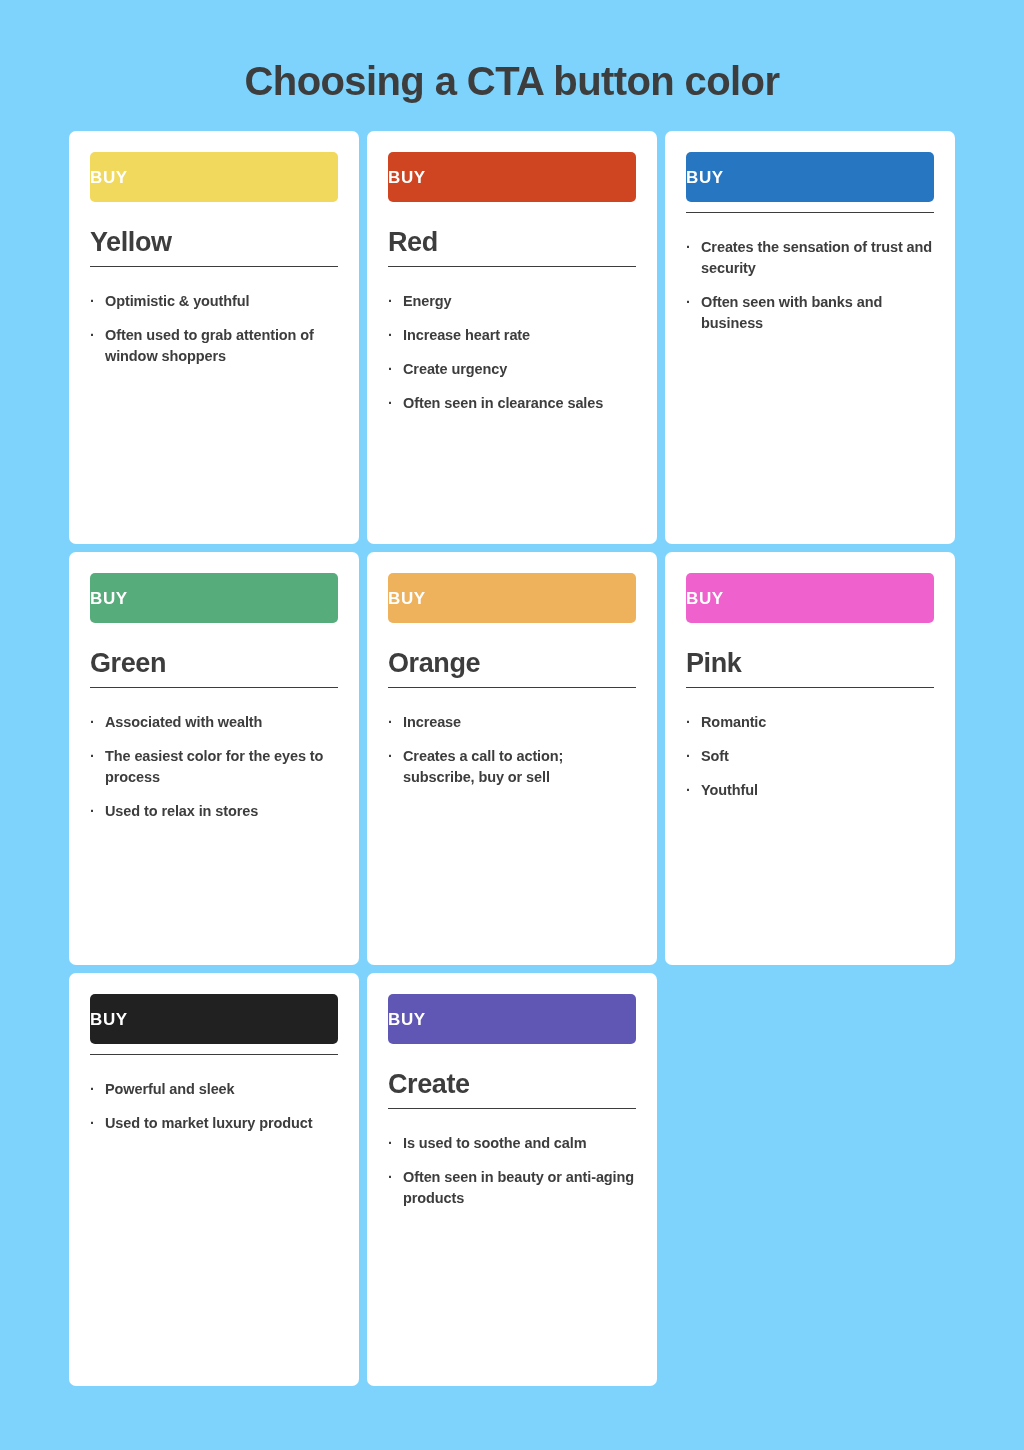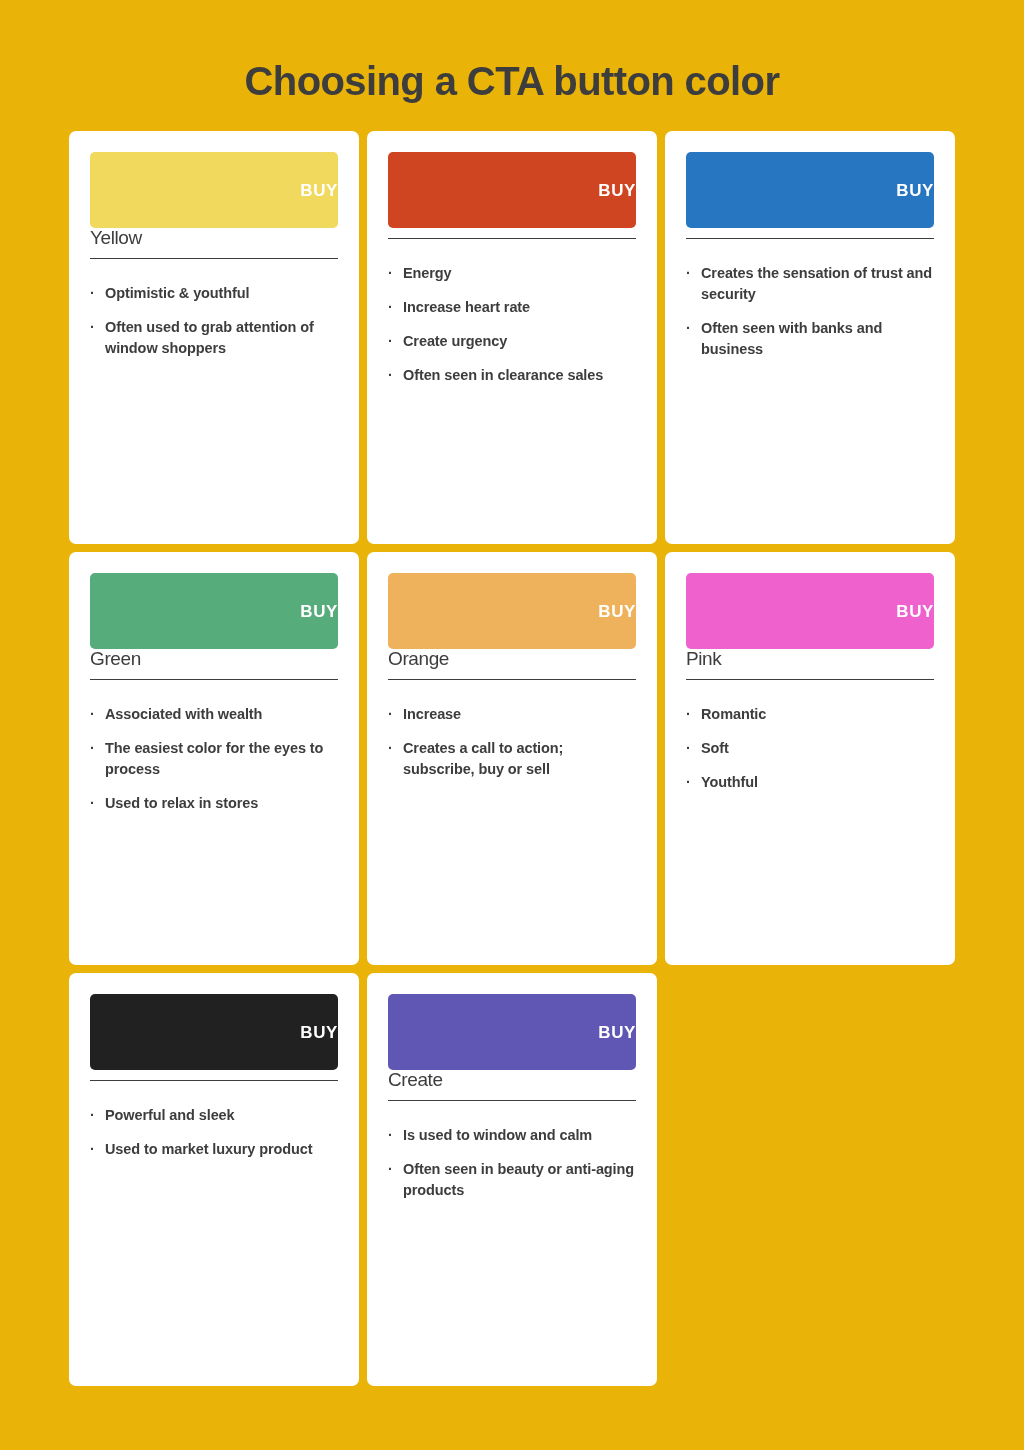--- a/index.html
+++ b/index.html
@@ -10,21 +10,21 @@
     height: 1450px;
     background: #e5e5e5;
     font-family: "Liberation Sans", "DejaVu Sans", sans-serif;
     -webkit-font-smoothing: antialiased;
   }
 
   .page {
     position: relative;
     width: 1024px;
     height: 1450px;
-    background: #eab308;
+    background: #7dd3fc;
     overflow: hidden;
   }
 
   .page-title {
     width: 100%;
     text-align: center;
     font-size: 40px;
     font-weight: 700;
     letter-spacing: -0.6px;
     color: #3d3d3d;
@@ -50,41 +50,42 @@
     display: flex;
     flex-direction: column;
     overflow: hidden;
   }
 
   .card.empty {
     background: transparent;
   }
 
   .buy-button {
-    height: 76px;
+    height: 50px;
     border-radius: 5px;
     display: flex;
     align-items: center;
-    justify-content: flex-end;
+    justify-content: flex-start;
     border: none;
     cursor: pointer;
     font-family: "Liberation Sans", "DejaVu Sans", sans-serif;
   }
 
   .buy-label {
     color: #ffffff;
     font-size: 17px;
     font-weight: 700;
     letter-spacing: 0.6px;
     line-height: 1;
   }
 
   .card-heading {
-    font-size: 19px;
-    font-weight: 400;
+    margin-top: 26px;
+    font-size: 27px;
+    font-weight: 700;
     color: #3d3d3d;
     letter-spacing: -0.4px;
     line-height: 1.05;
   }
 
   .divider {
     margin-top: 10px;
     height: 0;
     border-top: 1.6px solid #3d3d3d;
     width: 100%;
@@ -133,20 +134,21 @@
         <div class="divider"></div>
         <ul class="bullets">
           <li class="bullet"><span class="bullet-dot">·</span><span>Optimistic &amp; youthful</span></li>
           <li class="bullet"><span class="bullet-dot">·</span><span>Often used to grab attention of window shoppers</span></li>
         </ul>
       </div>
       <div class="card">
         <button class="buy-button" style="background: rgb(207, 69, 34);">
           <span class="buy-label">BUY</span>
         </button>
+        <div class="card-heading">Red</div>
         <div class="divider"></div>
         <ul class="bullets">
           <li class="bullet"><span class="bullet-dot">·</span><span>Energy</span></li>
           <li class="bullet"><span class="bullet-dot">·</span><span>Increase heart rate</span></li>
           <li class="bullet"><span class="bullet-dot">·</span><span>Create urgency</span></li>
           <li class="bullet"><span class="bullet-dot">·</span><span>Often seen in clearance sales</span></li>
         </ul>
       </div>
       <div class="card">
         <button class="buy-button" style="background: rgb(39, 118, 194);">
@@ -203,20 +205,20 @@
           <li class="bullet"><span class="bullet-dot">·</span><span>Used to market luxury product</span></li>
         </ul>
       </div>
       <div class="card">
         <button class="buy-button" style="background: rgb(96, 87, 180);">
           <span class="buy-label">BUY</span>
         </button>
         <div class="card-heading">Create</div>
         <div class="divider"></div>
         <ul class="bullets">
-          <li class="bullet"><span class="bullet-dot">·</span><span>Is used to window and calm</span></li>
+          <li class="bullet"><span class="bullet-dot">·</span><span>Is used to soothe and calm</span></li>
           <li class="bullet"><span class="bullet-dot">·</span><span>Often seen in beauty or anti-aging products</span></li>
         </ul>
       </div>
       <div class="card empty"></div>
     </div>
 
 </div>
 
 </body></html>

